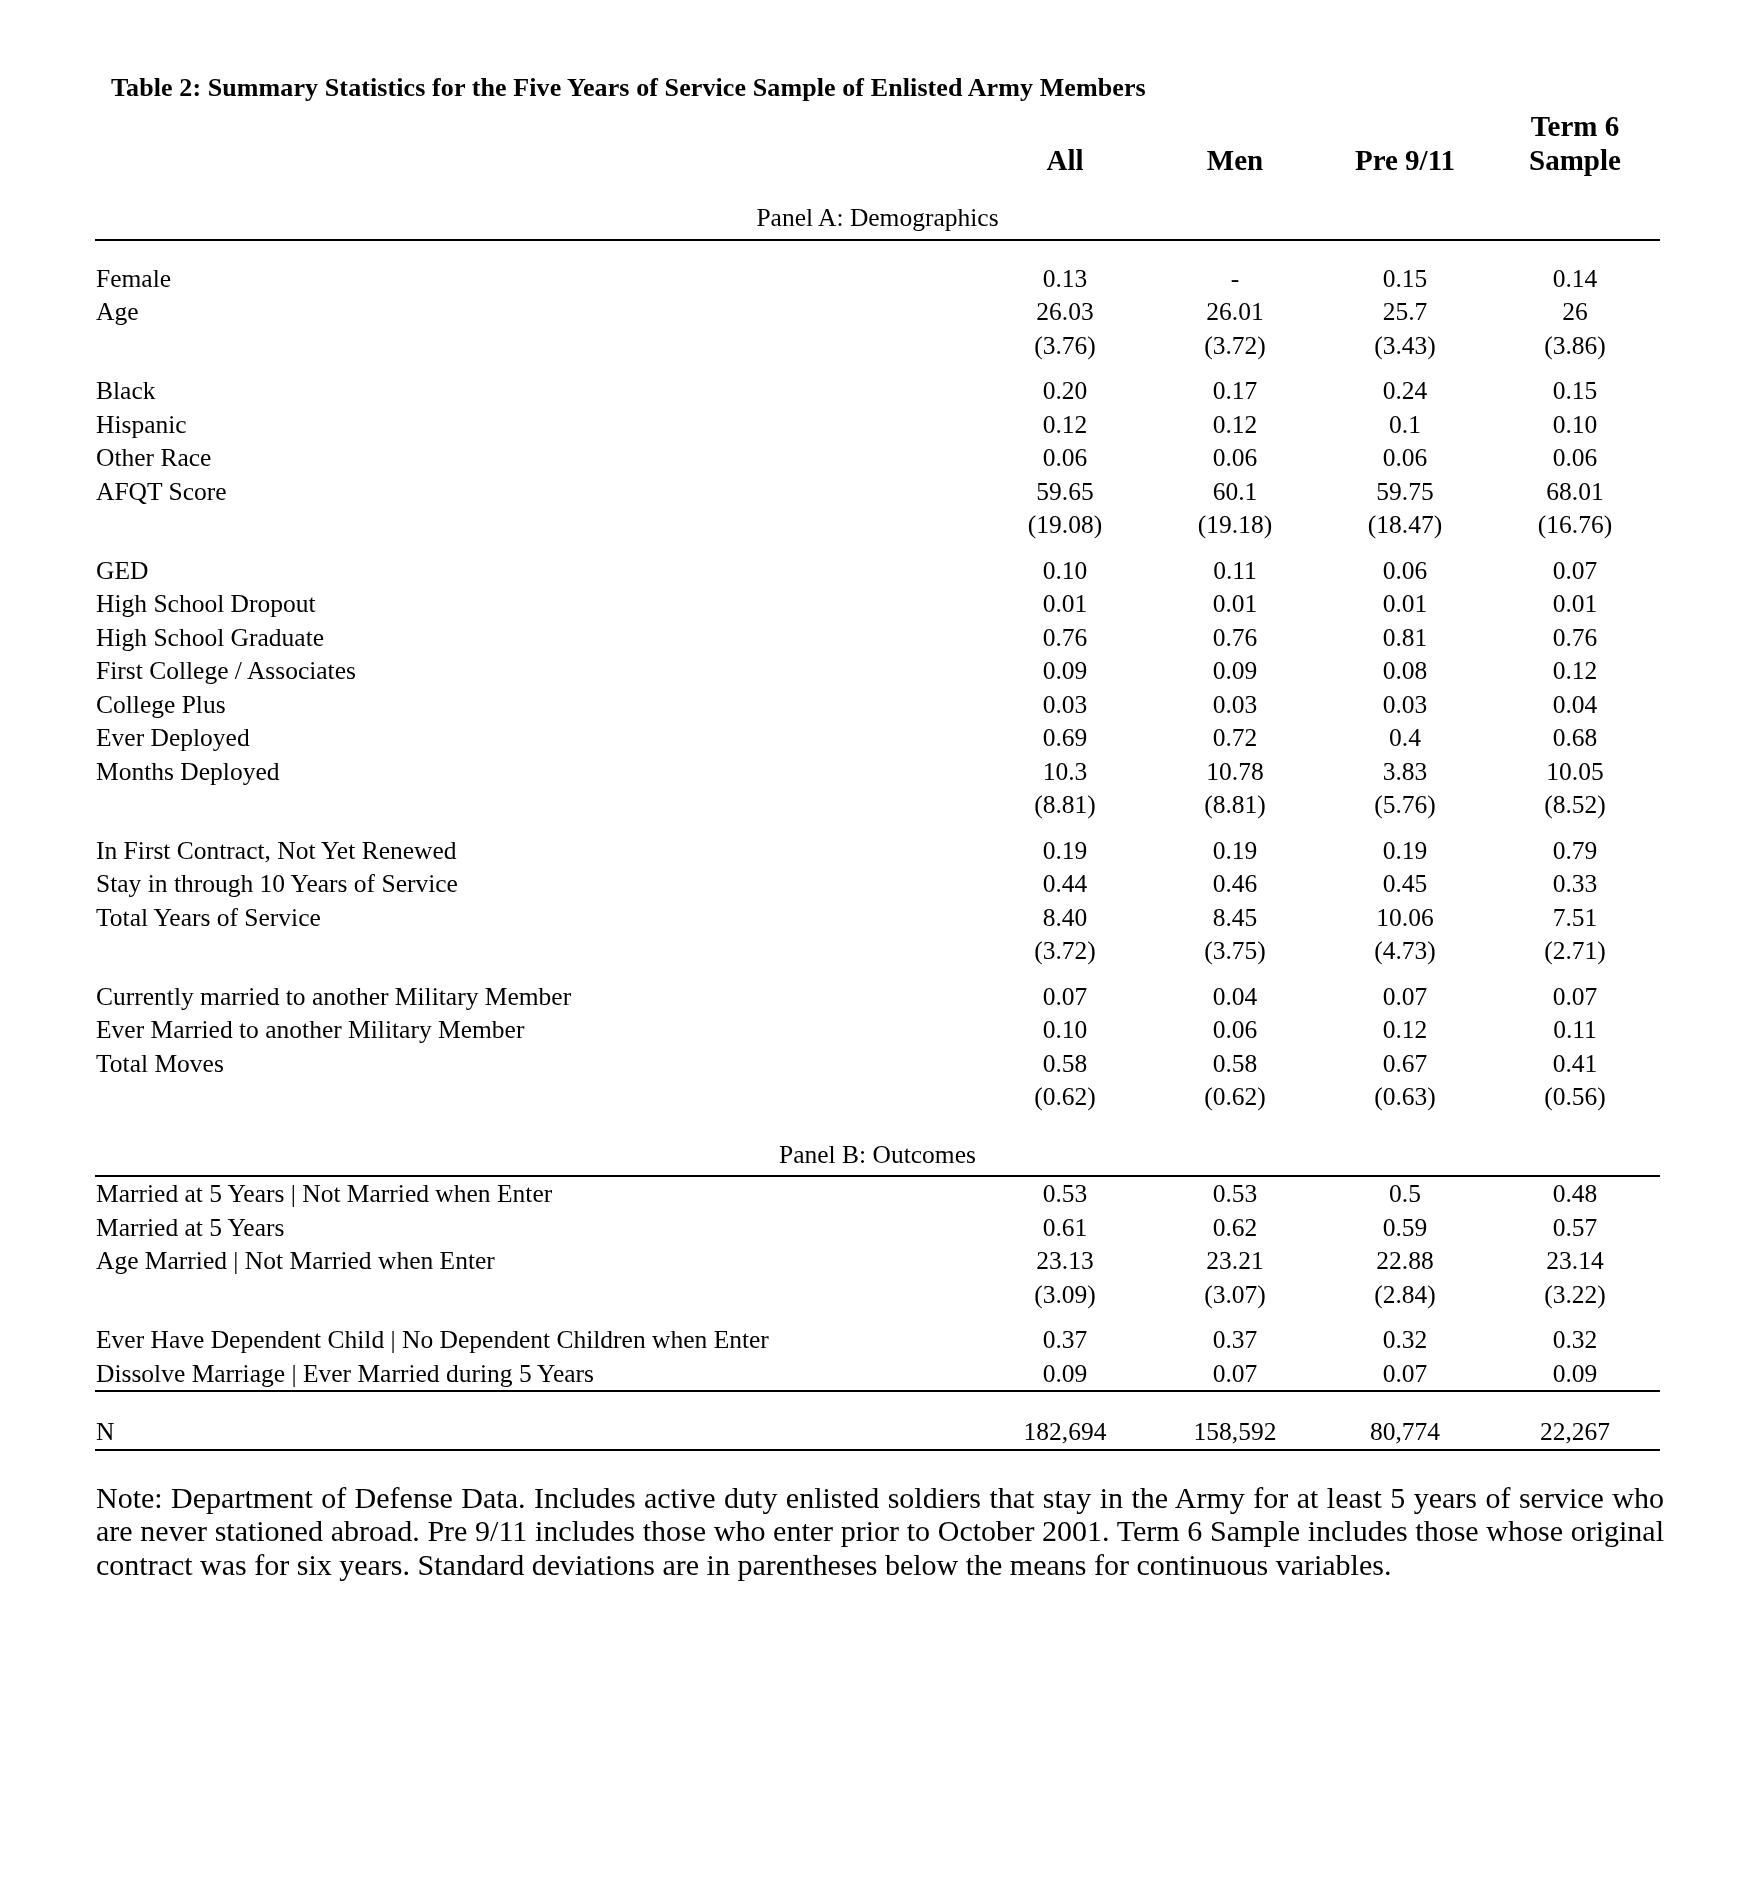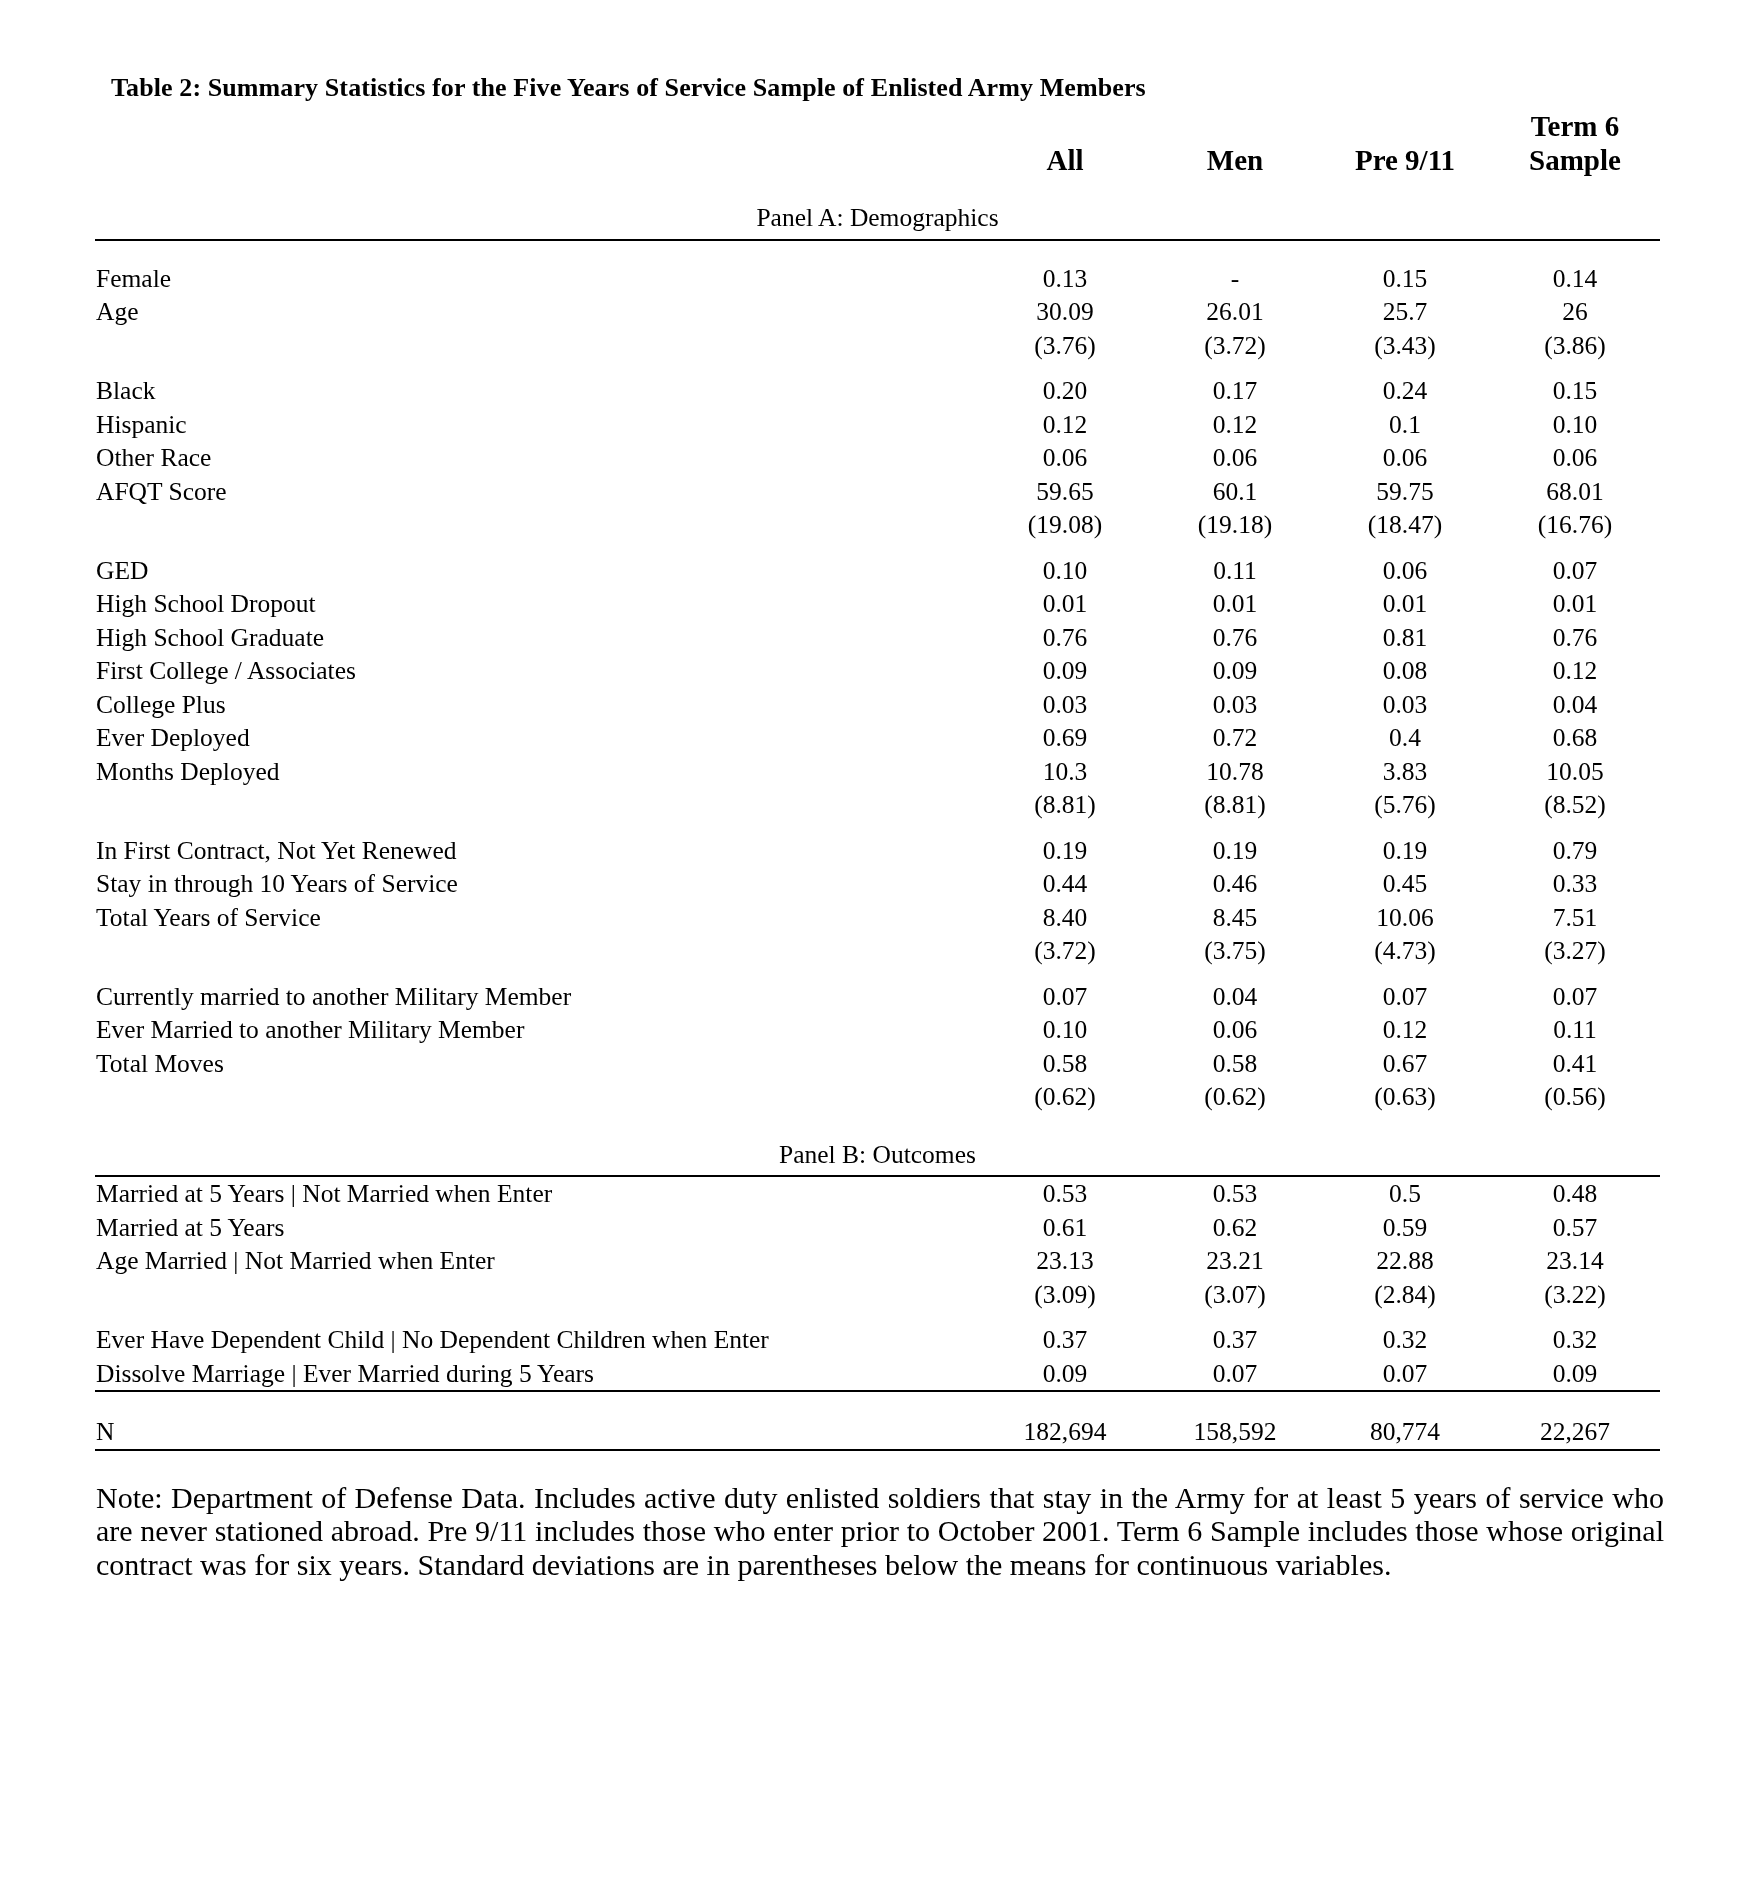--- a/index.html
+++ b/index.html
@@ -146,21 +146,21 @@
         </tr>
         <tr>
           <td class="lbl">Female</td>
           <td class="val">0.13</td>
           <td class="val">-</td>
           <td class="val">0.15</td>
           <td class="val">0.14</td>
         </tr>
         <tr>
           <td class="lbl">Age</td>
-          <td class="val">30.09</td>
+          <td class="val">26.03</td>
           <td class="val">26.01</td>
           <td class="val">25.7</td>
           <td class="val">26</td>
         </tr>
         <tr class="sd">
           <td class="lbl">&nbsp;</td>
           <td class="val">(3.76)</td>
           <td class="val">(3.72)</td>
           <td class="val">(3.43)</td>
           <td class="val">(3.86)</td>
@@ -284,21 +284,21 @@
           <td class="val">8.40</td>
           <td class="val">8.45</td>
           <td class="val">10.06</td>
           <td class="val">7.51</td>
         </tr>
         <tr class="sd">
           <td class="lbl">&nbsp;</td>
           <td class="val">(3.72)</td>
           <td class="val">(3.75)</td>
           <td class="val">(4.73)</td>
-          <td class="val">(3.27)</td>
+          <td class="val">(2.71)</td>
         </tr>
         <tr class="gap-sm">
           <td colspan="5"></td>
         </tr>
         <tr>
           <td class="lbl">Currently married to another Military Member</td>
           <td class="val">0.07</td>
           <td class="val">0.04</td>
           <td class="val">0.07</td>
           <td class="val">0.07</td>

